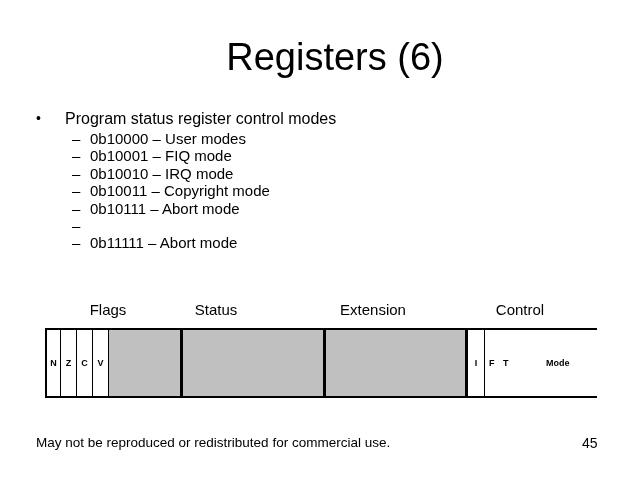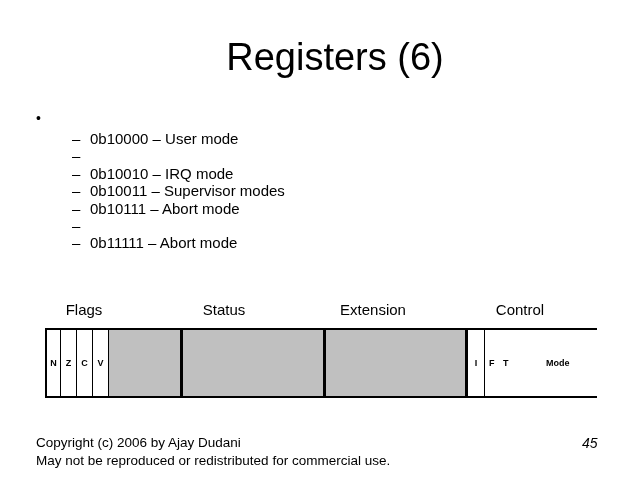--- a/index.html
+++ b/index.html
@@ -15,22 +15,22 @@
   .bullet-main {
     position:absolute; left:33px; top:109px; display:flex;
     font-size:16px; line-height:19px;
   }
   .bullet-main .marker { flex:0 0 29px; padding-left:3px; font-size:14px; }
   .sub-bullets { position:absolute; left:72px; top:130px; font-size:15px; line-height:17.4px; }
   .sub-row { display:flex; }
   .sub-row .sub-marker { flex:0 0 18px; }
 
   .seclabel { position:absolute; top:301px; transform:translateX(-50%); font-size:15px; white-space:nowrap; }
-  .seclabel.flags     { left:84px; }
-  .seclabel.status    { left:224px; }
+  .seclabel.flags     { left:108px; }
+  .seclabel.status    { left:216px; }
   .seclabel.extension { left:373px; }
   .seclabel.control   { left:520px; }
 
   .bar {
     position:absolute; left:45px; top:328px; width:552px; height:70px;
     border-top:2px solid #000; border-bottom:2px solid #000;
     box-sizing:border-box; background:#fff;
   }
   .cell {
     position:absolute; top:0; bottom:0; box-sizing:border-box;
@@ -45,48 +45,50 @@
   .cell.g2  { left:135px; width:143px; border-left:3px solid #000; background:#c0c0c0; }
   .cell.g3  { left:278px; width:142px; border-left:3px solid #000; background:#c0c0c0; }
   .cell.i   { left:420px; width:19px;  border-left:3px solid #000; }
   .cell.ftm { left:439px; width:113px; border-left:1px solid #000; justify-content:flex-start; }
   .cell.ftm .bitlabel { position:absolute; top:50%; transform:translateY(-50%); }
   .cell.ftm .f    { left:4px; }
   .cell.ftm .t    { left:18px; }
   .cell.ftm .mode { left:61px;text-align:right; }
 
   .footer { position:absolute; left:36px; top:434px; font-size:13.5px; line-height:17.5px; }
-  .pagenum { position:absolute; left:582px; top:435px; font-size:14px;font-style:italic; }
+  .pagenum { position:absolute; left:582px; top:435px; font-size:14px; }
 </style>
 </head>
 <body>
 
 <div class="slide">
 
   <h1 class="title">Registers (6)</h1>
 
   <div class="bullet-main">
     <span class="marker">•</span>
+    <span>Program status register control modes</span>
   </div>
 
   <div class="sub-bullets">
     <div class="sub-row">
       <span class="sub-marker">–</span>
-      <span>0b10000 – User mode</span>
+      <span>0b10000 – User modes</span>
     </div>
     <div class="sub-row">
       <span class="sub-marker">–</span>
+      <span>0b10001 – FIQ mode</span>
     </div>
     <div class="sub-row">
       <span class="sub-marker">–</span>
       <span>0b10010 – IRQ mode</span>
     </div>
     <div class="sub-row">
       <span class="sub-marker">–</span>
-      <span>0b10011 – Supervisor modes</span>
+      <span>0b10011 – Copyright mode</span>
     </div>
     <div class="sub-row">
       <span class="sub-marker">–</span>
       <span>0b10111 – Abort mode</span>
     </div>
     <div class="sub-row">
       <span class="sub-marker">–</span>
     </div>
     <div class="sub-row">
       <span class="sub-marker">–</span>
@@ -119,19 +121,18 @@
       <span class="bitlabel">I</span>
     </div>
     <div class="cell ftm">
       <span class="bitlabel f">F</span>
       <span class="bitlabel t">T</span>
       <span class="bitlabel mode">Mode</span>
     </div>
   </div>
 
   <div class="footer">
-    <div>Copyright (c) 2006 by Ajay Dudani</div>
     <div>May not be reproduced or redistributed for commercial use.</div>
   </div>
 
   <div class="pagenum">45</div>
 
 </div>
 
 </body></html>

